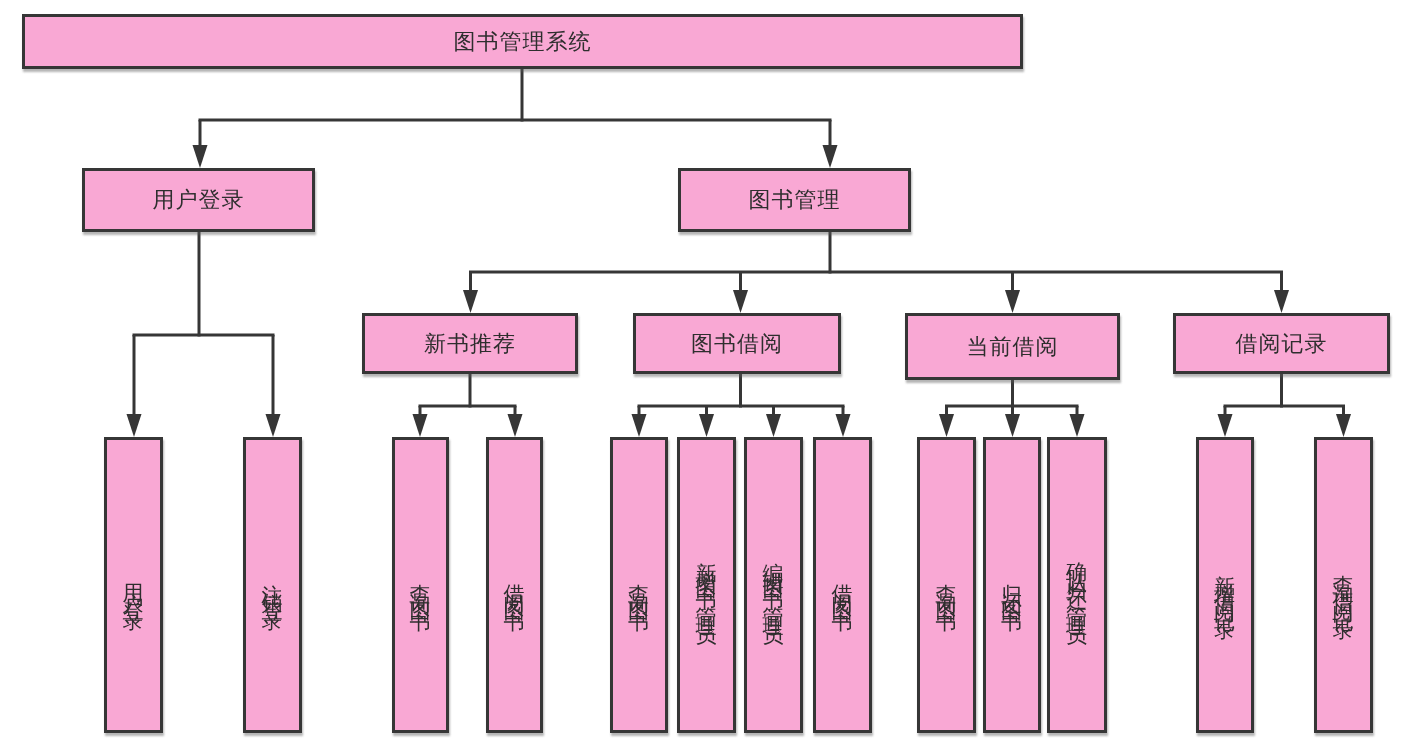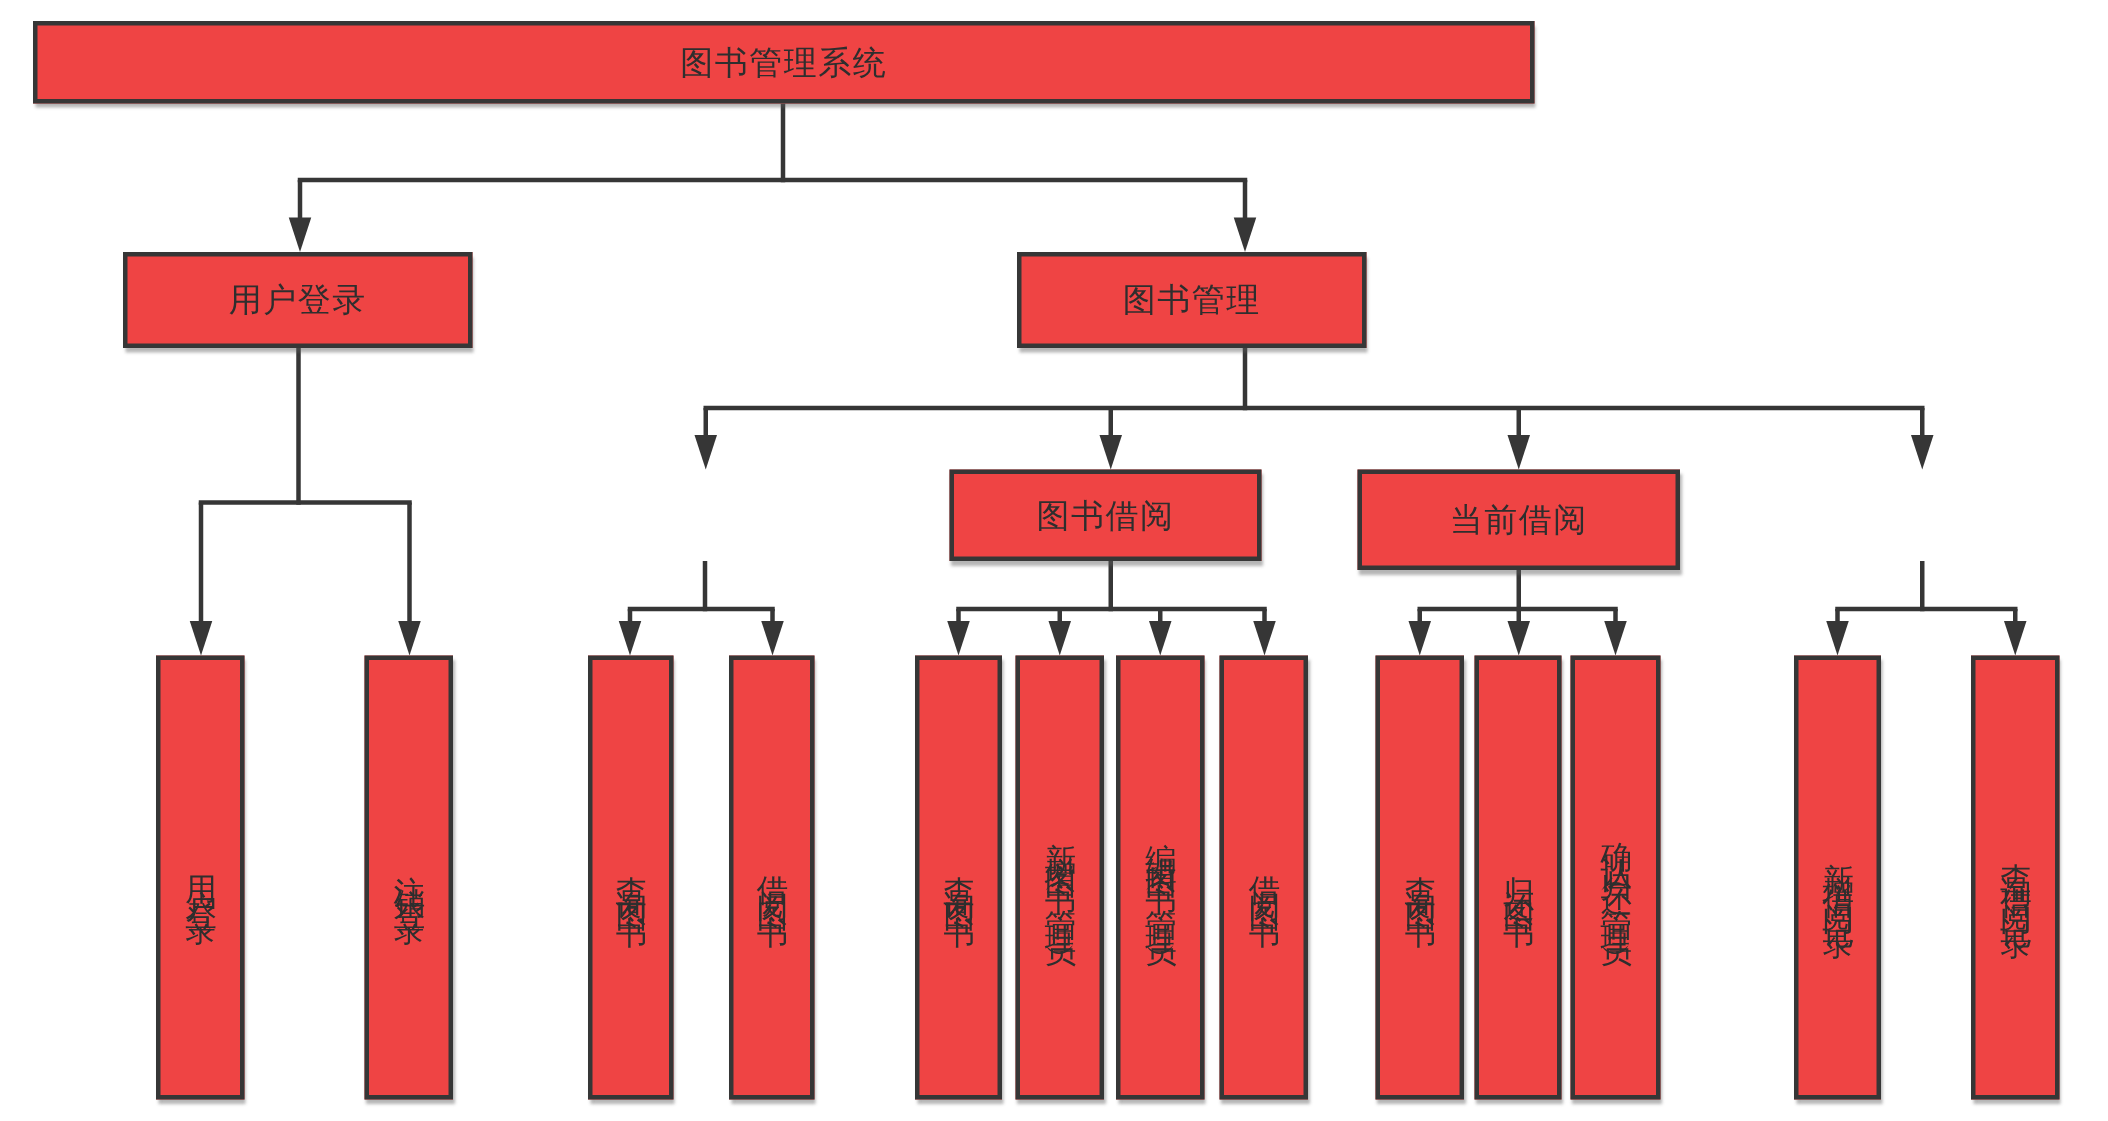--- a/index.html
+++ b/index.html
@@ -16,21 +16,21 @@
     overflow:hidden;
     font-family:"Liberation Sans","DejaVu Sans",sans-serif;
     color:var(--text);
   }
   #wires{position:absolute;left:0;top:0;z-index:1;}
   #wires line{stroke:var(--line);stroke-width:3;}
   #wires polygon{fill:var(--line);stroke:none;}
   .node{
     position:absolute;
     box-sizing:border-box;
-    background:#ef4444;
+    background:#f9a8d4;
     border:3px solid var(--line);
     display:flex;
     align-items:center;
     justify-content:center;
     z-index:2;
     box-shadow:1px 3px 2px rgba(90,90,90,0.45);
   }
   .h{
     font-size:22px;
     letter-spacing:1px;
@@ -136,22 +136,24 @@
       <line x1="1343.5" y1="406" x2="1343.5" y2="419"></line>
       <polygon points="1343.5,437 1336,414 1351,414"></polygon>
     </g>
   </svg>
 
   <div class="node h" style="left:22px;top:14px;width:1001px;height:55px;">图书管理系统</div>
 
   <div class="node h" style="left:82px;top:168px;width:233px;height:64px;">用户登录</div>
   <div class="node h" style="left:678px;top:168px;width:233px;height:64px;">图书管理</div>
 
+  <div class="node h" style="left:362px;top:313px;width:216px;height:61px;">新书推荐</div>
   <div class="node h" style="left:633px;top:313px;width:208px;height:61px;">图书借阅</div>
   <div class="node h" style="left:905px;top:313px;width:215px;height:67px;">当前借阅</div>
+  <div class="node h" style="left:1173px;top:313px;width:217px;height:61px;">借阅记录</div>
 
   <div class="node v" style="left:104px;top:437px;width:59px;height:296px;">用户登录</div>
   <div class="node v" style="left:243px;top:437px;width:59px;height:296px;">注销登录</div>
 
   <div class="node v" style="left:392px;top:437px;width:57px;height:296px;">查询图书</div>
   <div class="node v" style="left:486px;top:437px;width:57px;height:296px;">借阅图书</div>
 
   <div class="node v" style="left:610px;top:437px;width:58px;height:296px;">查询图书</div>
   <div class="node v" style="left:677px;top:437px;width:59px;height:296px;">新增图书（管理员）</div>
   <div class="node v" style="left:744px;top:437px;width:59px;height:296px;">编辑图书（管理员）</div>

